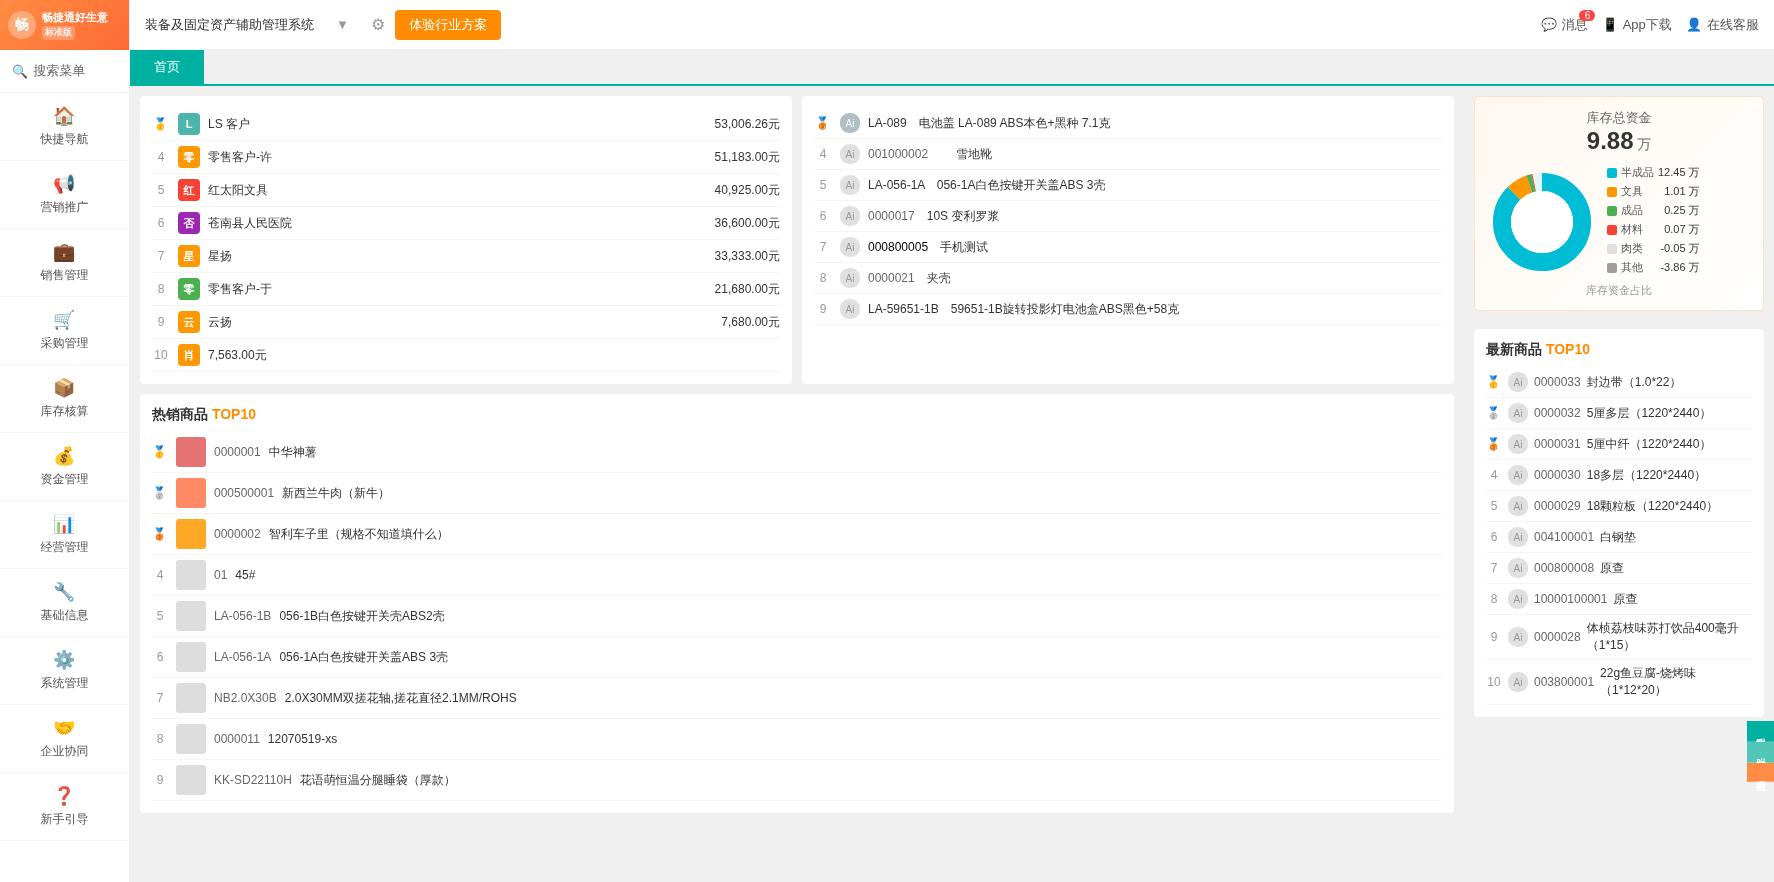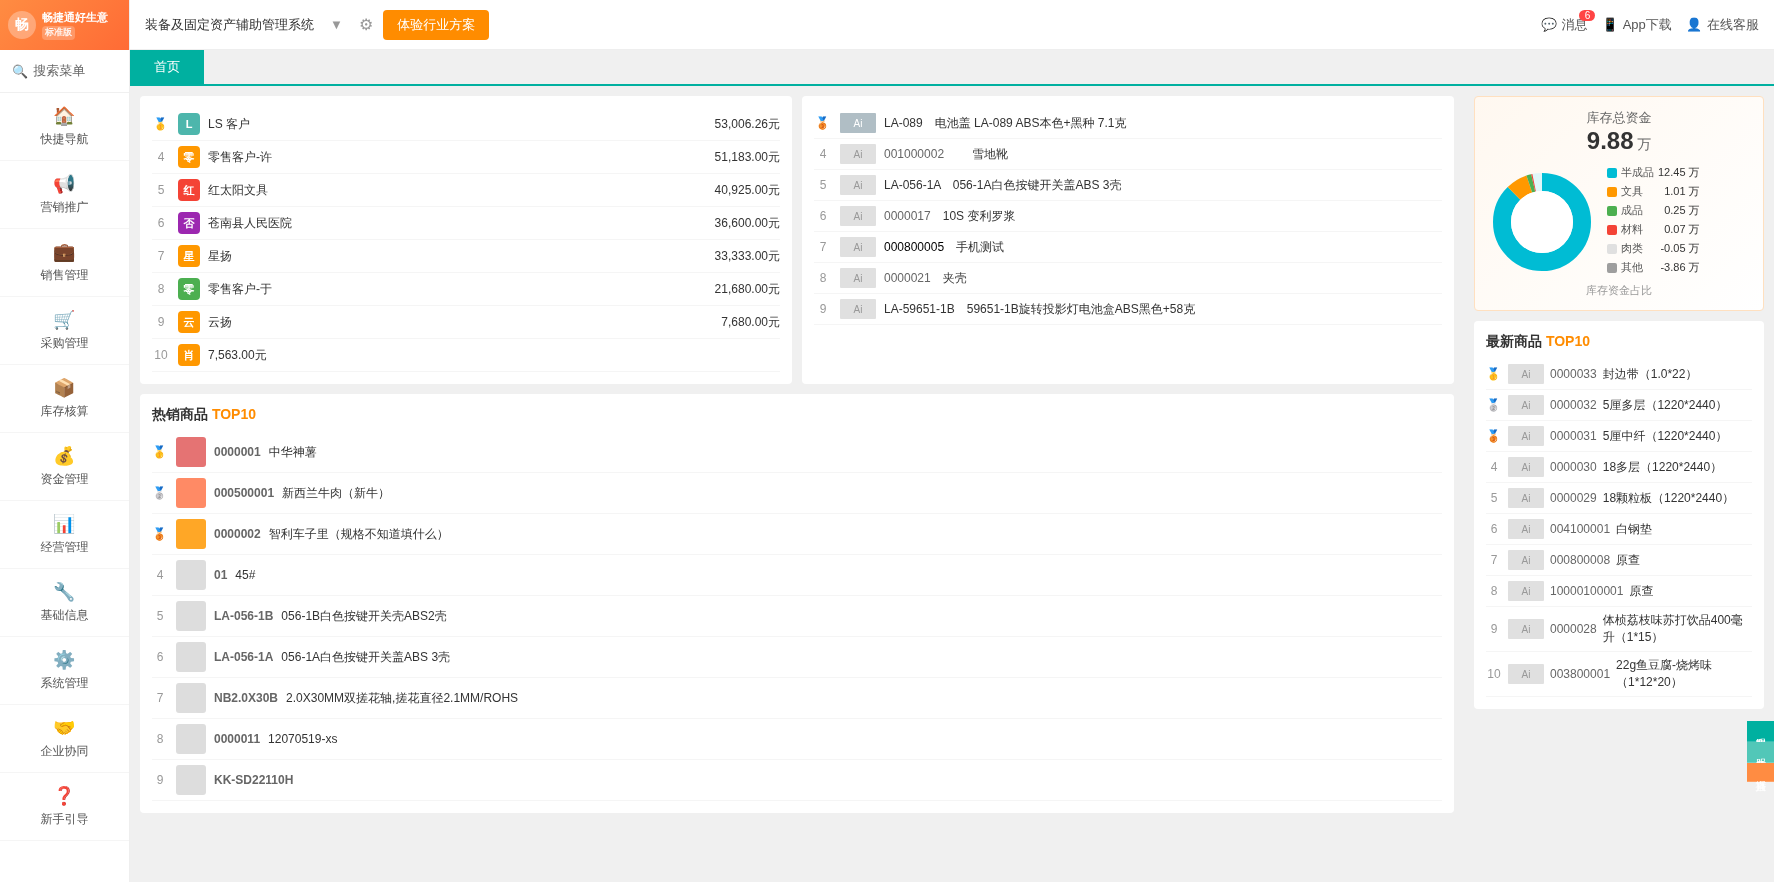--- a/index.html
+++ b/index.html
@@ -68,21 +68,21 @@
     
     .topbar {
       background: #fff;
       border-bottom: 1px solid #eee;
       display: flex; align-items: center; gap: 10px;
       padding: 0 15px;
       height: 50px;
       flex-shrink: 0;
     }
     .topbar-system {
-      display: flex; align-items: center; gap: 16px;
+      display: flex; align-items: center; gap: 22px;
       color: #333;
       font-size: 13px;
     }
     .topbar-dropdown { color: #999; cursor: pointer; }
     .topbar-gear { color: #999; cursor: pointer; font-size: 16px; }
     .topbar-trial-btn {
       background: #ff8c00;
       color: #fff;
       border: none;
       border-radius: 4px;
@@ -167,21 +167,21 @@
     .rank-name { flex: 1; color: #333; }
     .rank-amount { color: #333; font-weight: 500; }
 
     
     .right-panel {
       width: 310px;
       overflow-y: auto;
       padding: 10px;
       display: flex;
       flex-direction: column;
-      gap: 10px;
+      gap: 18px;
       flex-shrink: 0;
     }
 
     
     .inventory-card {
       background: linear-gradient(135deg, #fff8f0, #fff);
       border-radius: 4px;
       padding: 12px;
       border: 1px solid #ffe0c0;
     }
@@ -214,22 +214,22 @@
     }
     .top10-title span { color: #ff8c00; }
     .top10-item {
       display: flex; align-items: center; gap: 6px;
       padding: 5px 0;
       border-bottom: 1px solid #f5f5f5;
       font-size: 12px;
     }
     .top10-rank { width: 16px; text-align: center; color: #999; }
     .top10-icon {
-      width: 36px; height: 20px;
-      border-radius: 1px;
+      width: 20px; height: 20px;
+      border-radius: 9px;
       background: #e0e0e0;
       display: flex; align-items: center; justify-content: center;
       font-size: 10px; color: #999;
       flex-shrink: 0;
     }
     .top10-code { color: #666; }
     .top10-name { color: #333; flex: 1; }
 
     
     .hot-products-panel {
@@ -245,21 +245,21 @@
     }
     .hot-rank { width: 16px; text-align: center; color: #999; }
     .hot-img {
       width: 30px; height: 30px;
       border-radius: 3px;
       background: #ddd;
       flex-shrink: 0;
       display: flex; align-items: center; justify-content: center;
       font-size: 10px; overflow: hidden;
     }
-    .hot-code { color: #666; font-weight: bold; }
+    .hot-code { color: #666; }
     .hot-name { color: #333; flex: 1; }
 
     
     .medal-gold { color: #ffa500; }
     .medal-silver { color: #aaa; }
     .medal-bronze { color: #cd7f32; }
 
     
     .float-btns {
       position: fixed;
@@ -536,20 +536,21 @@
           <li class="hot-item">
             <span class="hot-rank">8</span>
             <div class="hot-img"></div>
             <span class="hot-code">0000011</span>
             <span class="hot-name">12070519-xs</span>
           </li>
           <li class="hot-item">
             <span class="hot-rank">9</span>
             <div class="hot-img"></div>
             <span class="hot-code">KK-SD22110H</span>
+            <span class="hot-name">花语萌恒温分腿睡袋（厚款）</span>
           </li>
         </ul>
       </div>
     </div>
 
     <div class="right-panel">
 
       <div class="inventory-card">
         <div class="inventory-total">
           <span class="inventory-total-label">库存总资金</span>

